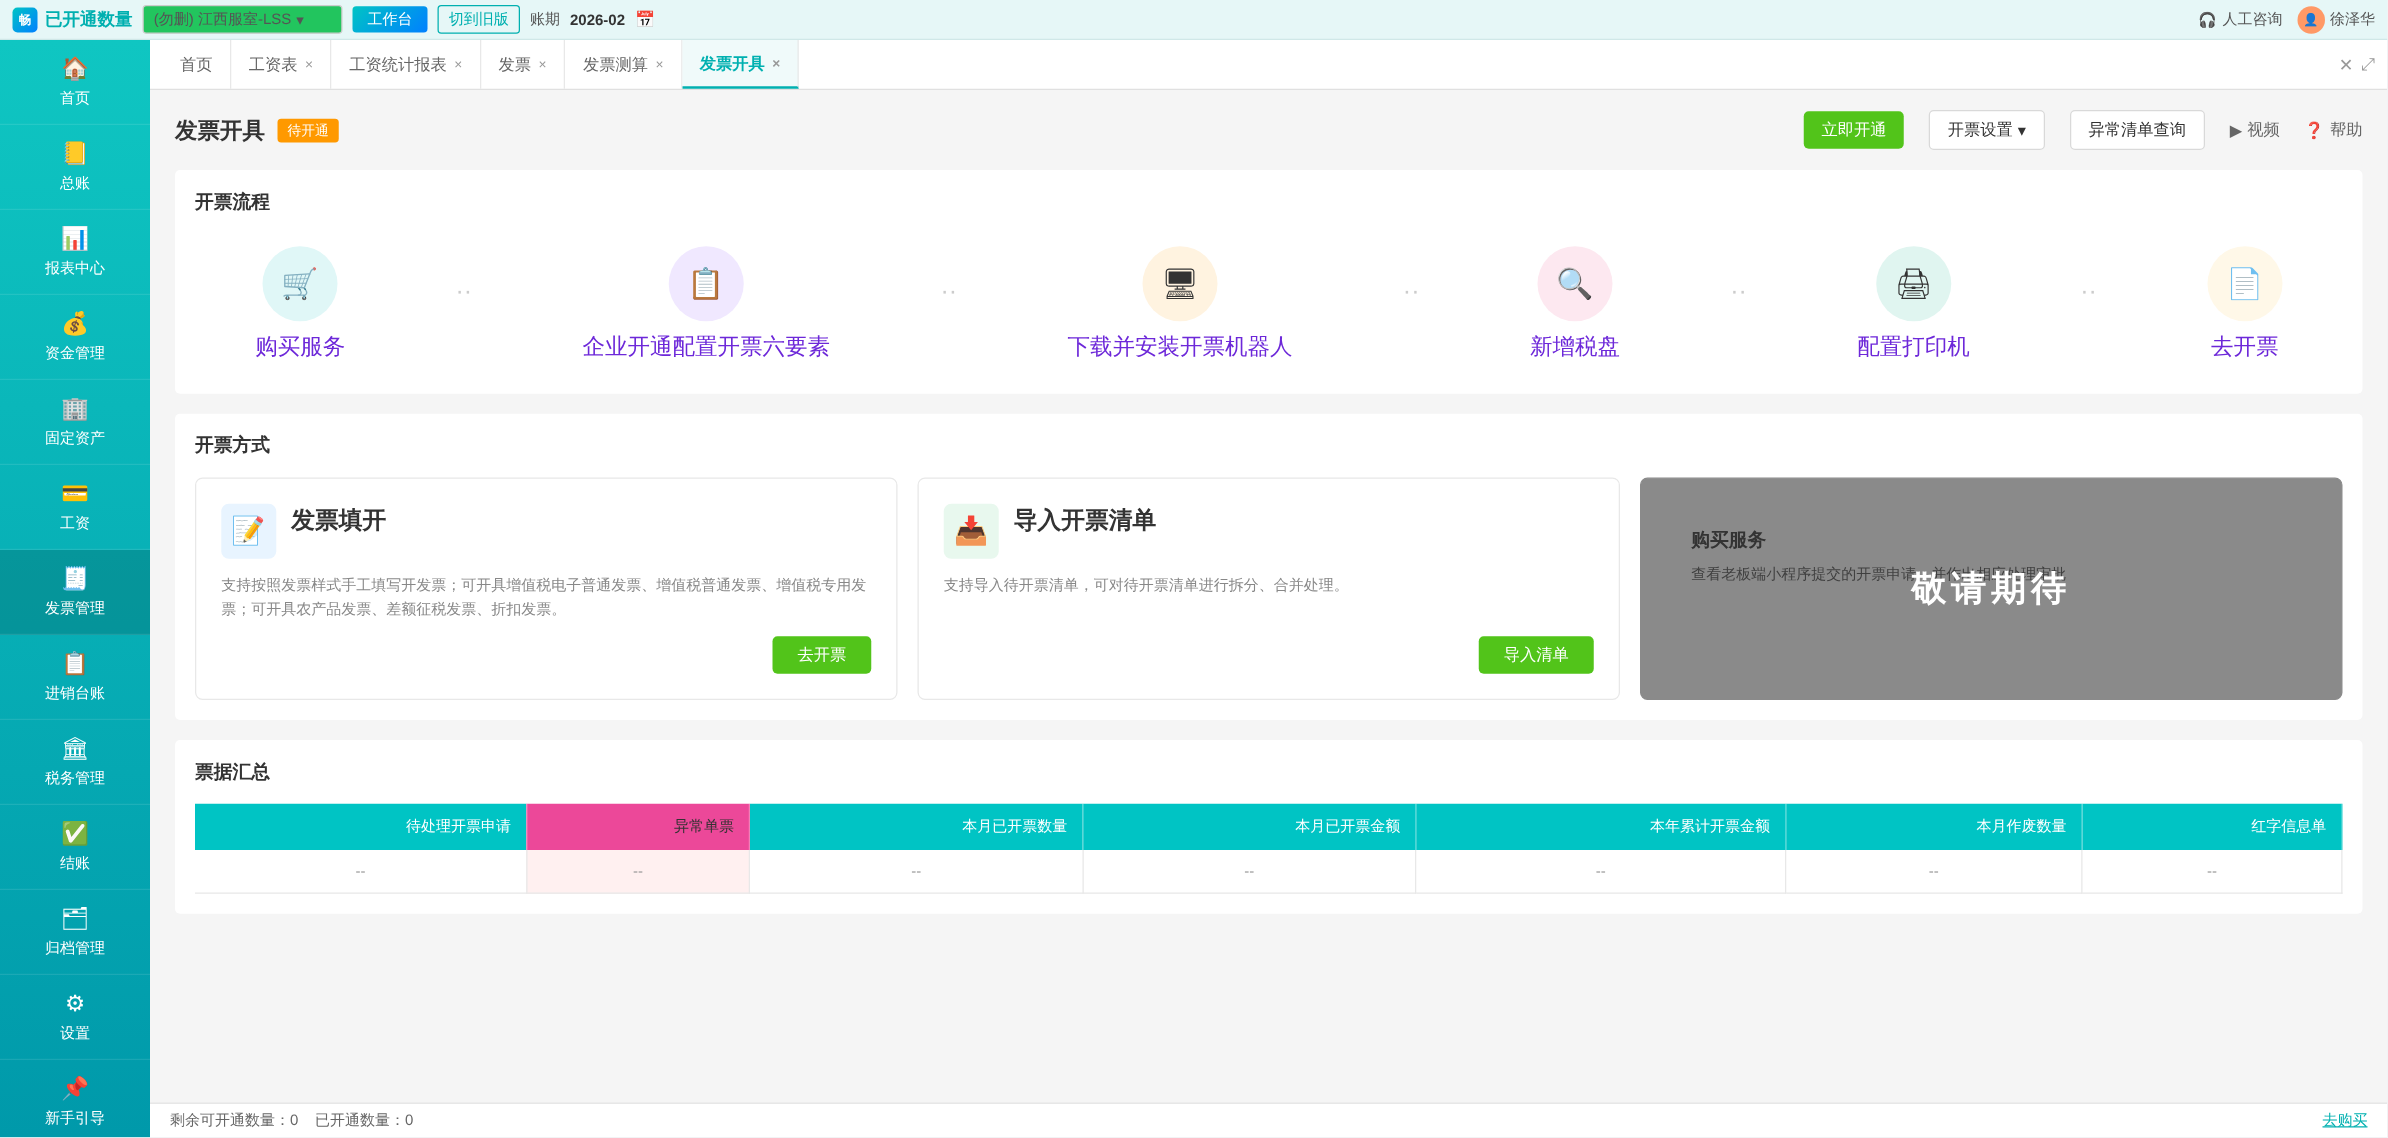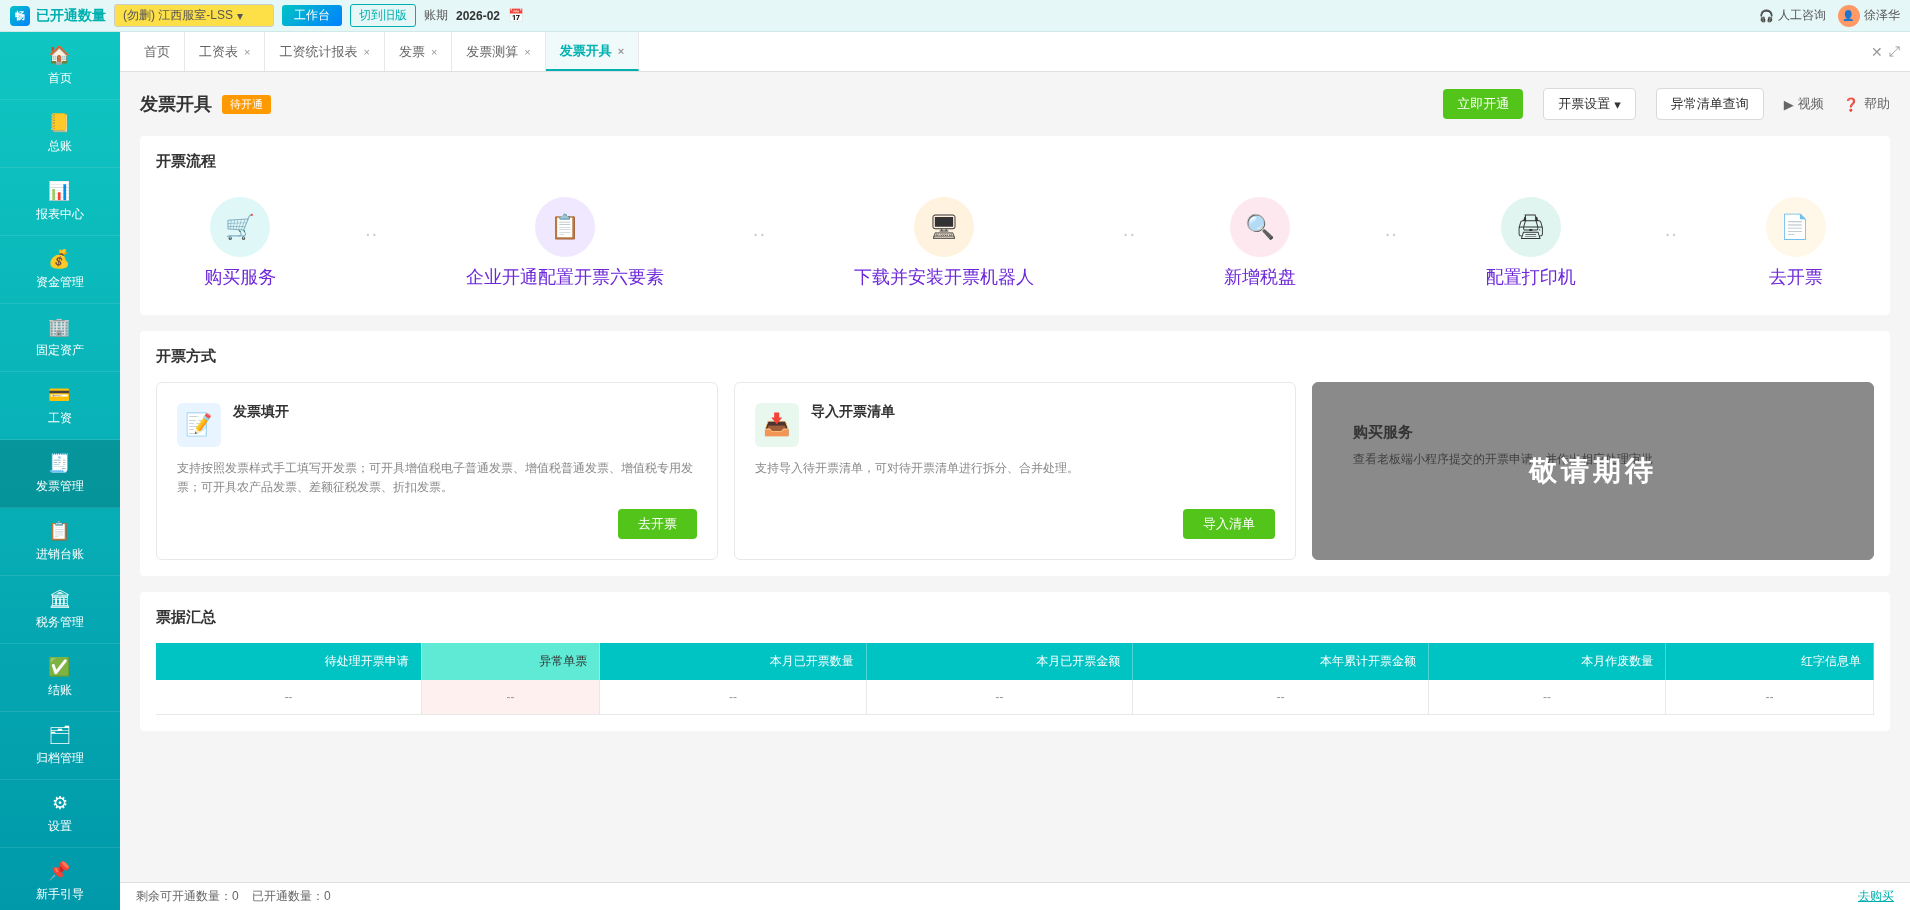--- a/index.html
+++ b/index.html
@@ -3,21 +3,21 @@
   <meta charset="utf-8">
   <style>
     * { box-sizing: border-box; margin: 0; padding: 0; }
     body { font-family: 'Microsoft YaHei', 'PingFang SC', sans-serif; font-size: 13px; background: #f0f2f5; color: #333; overflow: hidden; width: 1910px; height: 910px; display: flex; flex-direction: column; }
 
     
     .top-bar { height: 32px; background: #e6f7f7; display: flex; align-items: center; justify-content: space-between; padding: 0 10px; border-bottom: 1px solid #d0e8e8; flex-shrink: 0; }
     .top-bar-left { display: flex; align-items: center; gap: 8px; }
     .logo-area { display: flex; align-items: center; gap: 6px; color: #00b0b0; font-weight: bold; font-size: 14px; }
     .logo-icon { width: 20px; height: 20px; background: linear-gradient(135deg, #00c4c4, #0080ff); border-radius: 4px; display: flex; align-items: center; justify-content: center; color: white; font-size: 10px; }
-    .company-selector { display: flex; align-items: center; gap: 4px; background: #fde047; border: 1px solid #ccc; border-radius: 3px; padding: 2px 8px; cursor: pointer; font-size: 12px; color: #555; min-width: 160px; }
+    .company-selector { display: flex; align-items: center; gap: 4px; background: #22c55e; border: 1px solid #ccc; border-radius: 3px; padding: 2px 8px; cursor: pointer; font-size: 12px; color: #555; min-width: 160px; }
     .workspace-btn { background: linear-gradient(135deg, #00c4c4, #0080ff); color: white; border: none; border-radius: 3px; padding: 2px 12px; cursor: pointer; font-size: 12px; }
     .switch-old-btn { background: none; border: 1px solid #00b0b0; color: #00b0b0; border-radius: 3px; padding: 2px 8px; cursor: pointer; font-size: 12px; }
     .period-tag { font-size: 12px; color: #555; }
     .period-value { font-size: 12px; font-weight: bold; color: #333; }
     .calendar-icon { color: #00b0b0; cursor: pointer; }
     .top-bar-right { display: flex; align-items: center; gap: 12px; font-size: 12px; color: #555; }
     .user-service { display: flex; align-items: center; gap: 4px; cursor: pointer; }
     .user-avatar { width: 22px; height: 22px; background: #ff9966; border-radius: 50%; display: flex; align-items: center; justify-content: center; color: white; font-size: 10px; }
 
     
@@ -71,33 +71,33 @@
     .flow-label { font-size: 18px; color: #6d28d9; text-align: center; }
     .flow-arrow { color: #ccc; font-size: 20px; margin: 0 -8px; padding-bottom: 20px; }
 
     
     .invoice-methods { display: flex; gap: 16px; }
     .method-card { flex: 1; border: 1px solid #e8e8e8; border-radius: 6px; padding: 20px; display: flex; flex-direction: column; min-height: 160px; position: relative; }
     .method-header { display: flex; align-items: flex-start; gap: 12px; margin-bottom: 12px; }
     .method-icon { width: 44px; height: 44px; border-radius: 6px; display: flex; align-items: center; justify-content: center; font-size: 22px; }
     .method-icon.blue { background: #e8f4ff; }
     .method-icon.green { background: #e8f8ee; }
-    .method-title { font-size: 14px; font-weight: bold; color: #333; margin-bottom: 4px; }
+    .method-title { font-size: 19px; font-weight: bold; color: #333; margin-bottom: 4px; }
     .method-desc { font-size: 12px; color: #888; line-height: 1.6; flex: 1; }
     .method-btn { align-self: flex-end; background: #52c41a; color: white; border: none; border-radius: 4px; padding: 6px 20px; cursor: pointer; font-size: 13px; margin-top: 12px; }
     .coming-soon-overlay { position: absolute; inset: 0; display: flex; align-items: center; justify-content: center; border-radius: 6px; }
     .coming-soon-text { font-size: 28px; font-weight: bold; color: white; letter-spacing: 4px; }
     .old-ticket-inner { padding: 20px; }
     .old-ticket-title { font-size: 15px; font-weight: bold; margin-bottom: 8px; }
     .old-ticket-desc { font-size: 12px; opacity: 0.85; line-height: 1.5; }
 
     
     .summary-table { width: 100%; border-collapse: collapse; }
     .summary-table th { background: #00c4c4; color: white; padding: 10px 12px; font-size: 12px; font-weight: normal; text-align: right; border-right: 1px solid rgba(255,255,255,0.3); }
-    .summary-table th.pink-bg { background: #5eead4; color: #333; margin-left: 32px; }
+    .summary-table th.pink-bg { background: #ec4899; color: #333; margin-left: 32px; }
     .summary-table td { background: white; padding: 10px 12px; text-align: center; font-size: 12px; color: #999; border-right: 1px solid #e8e8e8; border-bottom: 1px solid #e8e8e8; }
     .summary-table td.pink-cell { background: #fff0f0; }
 
     
     .bottom-bar { height: 28px; background: white; border-top: 1px solid #e0e0e0; display: flex; align-items: center; justify-content: space-between; padding: 0 16px; flex-shrink: 0; font-size: 12px; color: #666; }
     .bottom-right { color: #00b0b0; cursor: pointer; }
   </style>
 </head>
 <body>
 

